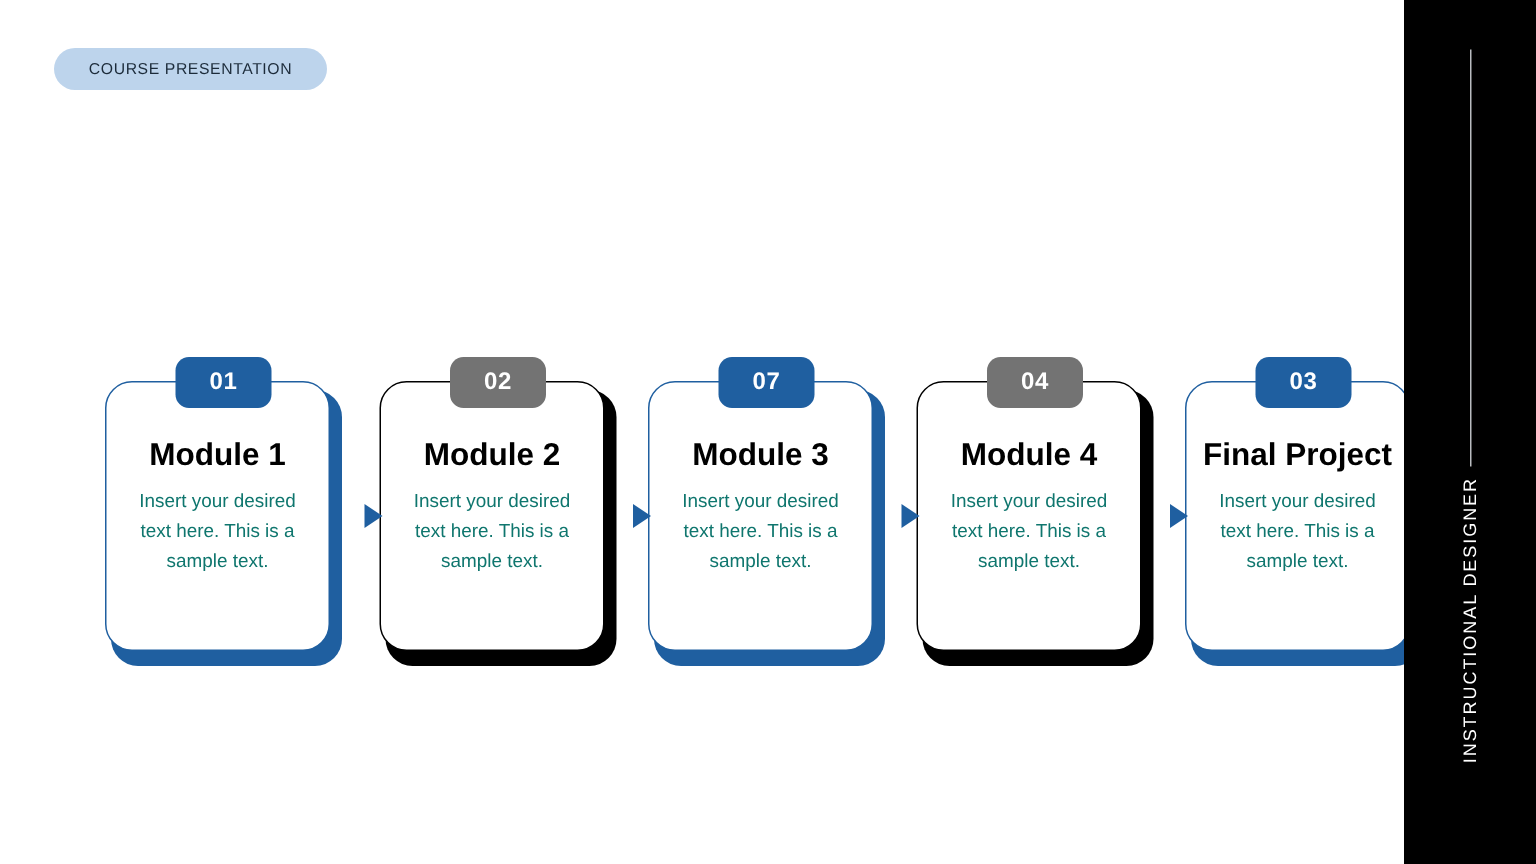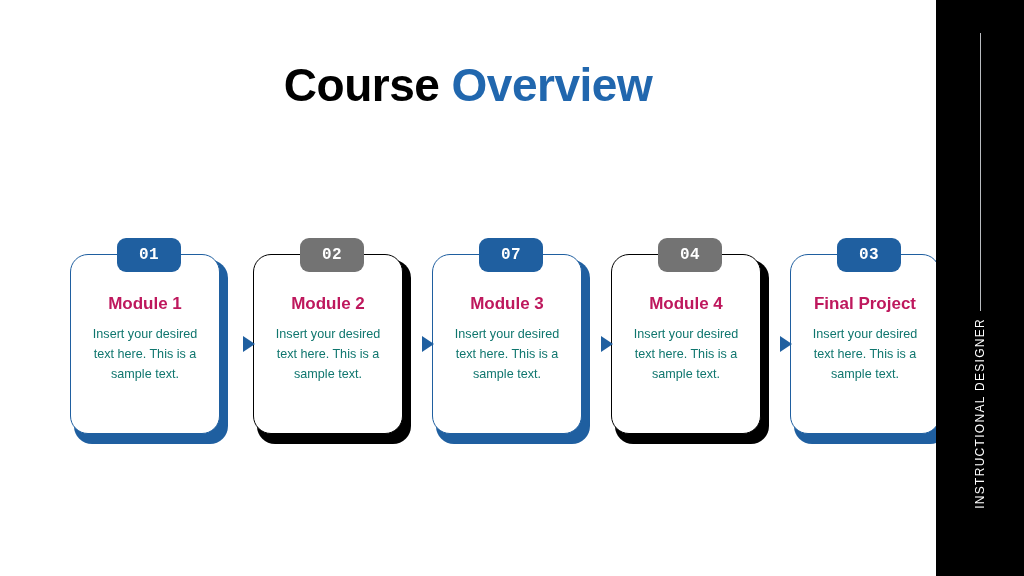--- a/index.html
+++ b/index.html
@@ -94,23 +94,23 @@
     border: 1.6px solid #1f5fa0;
     box-sizing: border-box;
     display: flex;
     flex-direction: column;
     align-items: center;
     padding-top: 40px;
   }
   .card-slot.dark .card-body { border-color: #000000; }
 
   .card-title {
-    font-size: 17px;
+    font-size: 21px;
     font-weight: bold;
-    color: #be185d;
+    color: #000000;
     text-align: center;
     line-height: 18px;
     margin-bottom: 11px;
     white-space: nowrap;
   }
   .card-text {
     font-size: 12.6px;
     color: #0f766e;
     text-align: center;
     line-height: 20px;
@@ -131,21 +131,20 @@
     align-items: center;
     justify-content: center;
     z-index: 3;
   }
   .card-slot.dark .card-tab { background: #737373; }
   .card-tab span {
     color: #ffffff;
     font-size: 16px;
     font-weight: bold;
     letter-spacing: 0.5px;
-    font-family: Liberation Mono, monospace;
   }
 
   
   .arrow {
     position: absolute;
     top: 336px;
     width: 0;
     height: 0;
     border-top: 8px solid transparent;
     border-bottom: 8px solid transparent;
@@ -186,24 +185,24 @@
     font-size: 12px;
     letter-spacing: 1.3px;
     white-space: nowrap;
   }
 </style>
 </head>
 <body>
 
 <div id="slide">
 
-
-  <div id="title">
-    <span class="t-dark">Course</span><span class="t-dark"> </span><span class="t-accent">Overview</span>
+  <div id="badge">
+    <span id="badge-label">COURSE PRESENTATION</span>
   </div>
+
 
   <div id="cards">
 
     <div class="card-slot" style="left:0px;">
       <div class="card-accent"></div>
       <div class="card-body">
         <div class="card-title">Module 1</div>
         <div class="card-text">Insert your desired text here. This is a sample text.</div>
       </div>
       <div class="card-tab">

